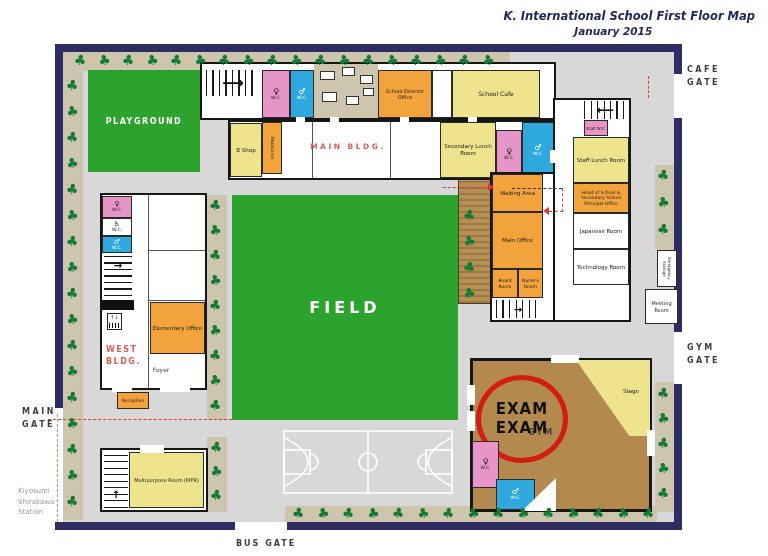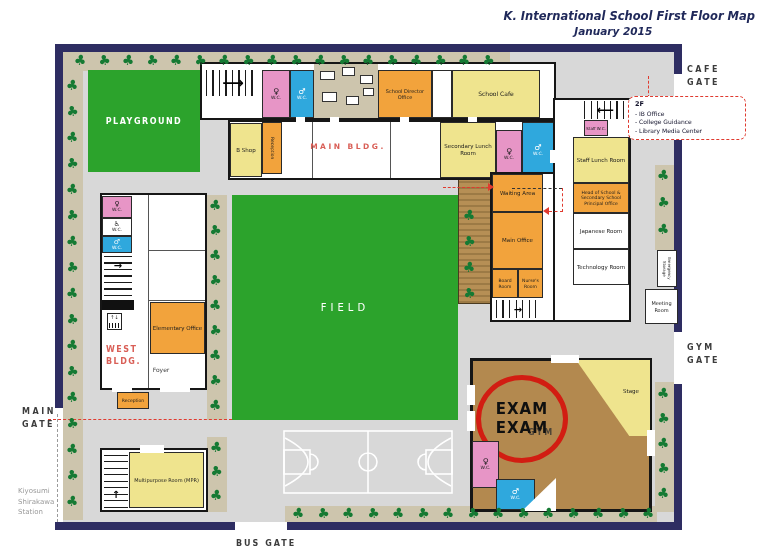--- a/index.html
+++ b/index.html
@@ -70,21 +70,21 @@
   <div class="a tan" style="left:285px;top:506px;width:372px;height:16px;"></div>
   <div class="a tan" style="left:207px;top:195px;width:20px;height:225px;"></div>
   <div class="a tan" style="left:207px;top:437px;width:20px;height:75px;"></div>
   <div class="a tan" style="left:655px;top:165px;width:19px;height:85px;"></div>
   <div class="a tan" style="left:655px;top:382px;width:19px;height:130px;"></div>
 
   <div class="a grass" style="left:88px;top:70px;width:112px;height:102px;display:flex;align-items:center;justify-content:center;">
     <span style="color:#fff;font-weight:bold;font-size:8px;letter-spacing:1.5px;">PLAYGROUND</span>
   </div>
   <div class="a grass" style="left:232px;top:195px;width:226px;height:225px;display:flex;align-items:center;justify-content:center;">
-    <span style="color:#fff;font-weight:normal;font-size:10px;letter-spacing:4px;">FIELD</span>
+    <span style="color:#fff;font-weight:bold;font-size:16px;letter-spacing:4px;">FIELD</span>
   </div>
 
   <div class="a" style="left:458px;top:168px;width:34px;height:136px;border:1px solid #4a3a20;background:repeating-linear-gradient(0deg,#9c7a45 0 2px,#b68f55 2px 6px);"></div>
 
   <div class="a bldg" style="left:200px;top:62px;width:356px;height:58px;"></div>
   <div class="a stairsH" style="left:206px;top:70px;width:52px;height:26px;"></div>
   <div class="a stairArrow" style="left:206px;top:70px;width:54px;height:26px;font-size:15px;">⟶</div>
   <div class="a room pinkwc wcbox" style="left:262px;top:70px;width:28px;height:48px;">
     <span class="wcico">♀</span>
     <span class="wclab">W.C.</span>
@@ -228,26 +228,20 @@
   <div class="a dashredH" style="left:48px;top:419px;width:184px;height:0;"></div>
   <div class="a dashgrayV" style="left:57px;top:414px;width:0;height:108px;"></div>
   <div class="a dashredH" style="left:443px;top:187px;width:46px;height:0;"></div>
   <div class="a" style="left:488px;top:183px;width:0;height:0;border-left:6px solid #e03a2f;border-top:4px solid transparent;border-bottom:4px solid transparent;"></div>
   <div class="a dashblkH" style="left:512px;top:188px;width:50px;height:0;"></div>
   <div class="a dashredV" style="left:562px;top:188px;width:0;height:24px;"></div>
   <div class="a dashredH" style="left:549px;top:211px;width:14px;height:0;"></div>
   <div class="a" style="left:543px;top:207px;width:0;height:0;border-right:6px solid #e03a2f;border-top:4px solid transparent;border-bottom:4px solid transparent;"></div>
   <div class="a dashredV" style="left:648px;top:76px;width:0;height:22px;"></div>
 
-  <div id="box2f" class="a" style="left:628px;top:96px;width:118px;">
-    <div class="h">2F</div>
-    <div class="i">- IB Office</div>
-    <div class="i">- College Guidance</div>
-    <div class="i">- Library Media Center</div>
-  </div>
 
   <div class="a gate" style="left:687px;top:64px;">
     <div>CAFE</div>
     <div>GATE</div>
   </div>
   <div class="a gate" style="left:687px;top:342px;">
     <div>GYM</div>
     <div>GATE</div>
   </div>
   <div class="a gate" style="left:22px;top:406px;">

